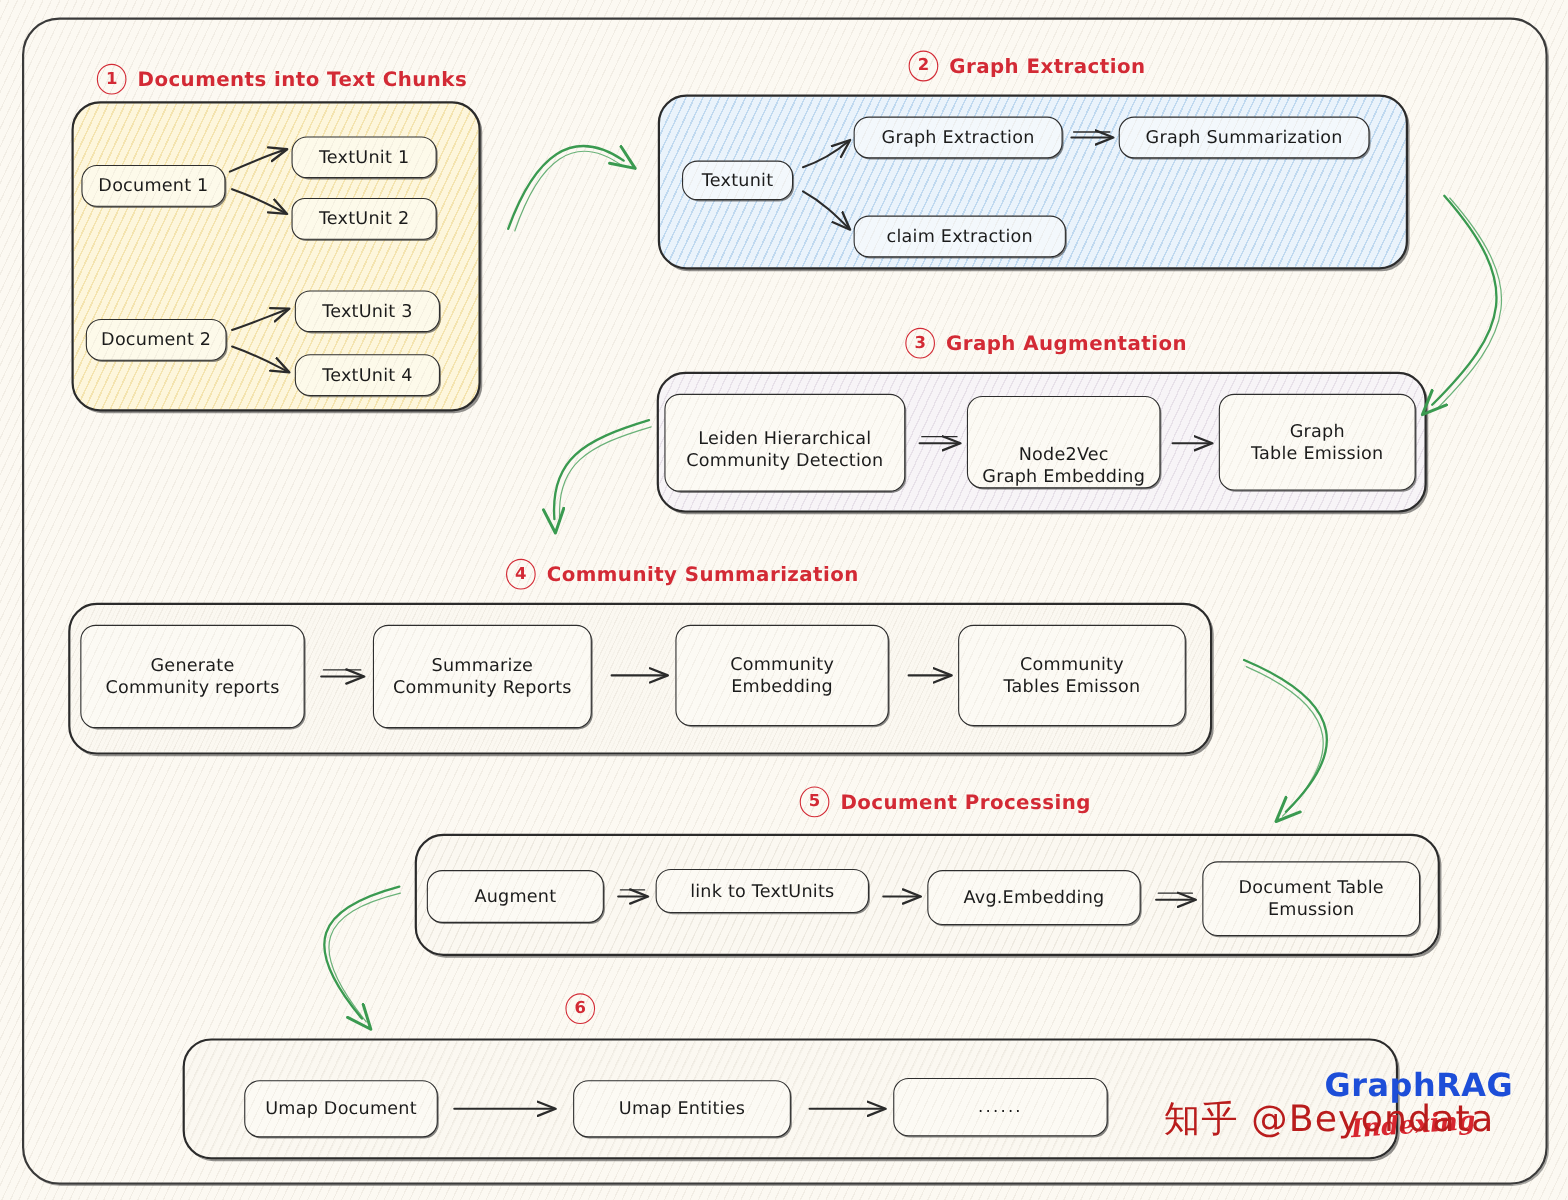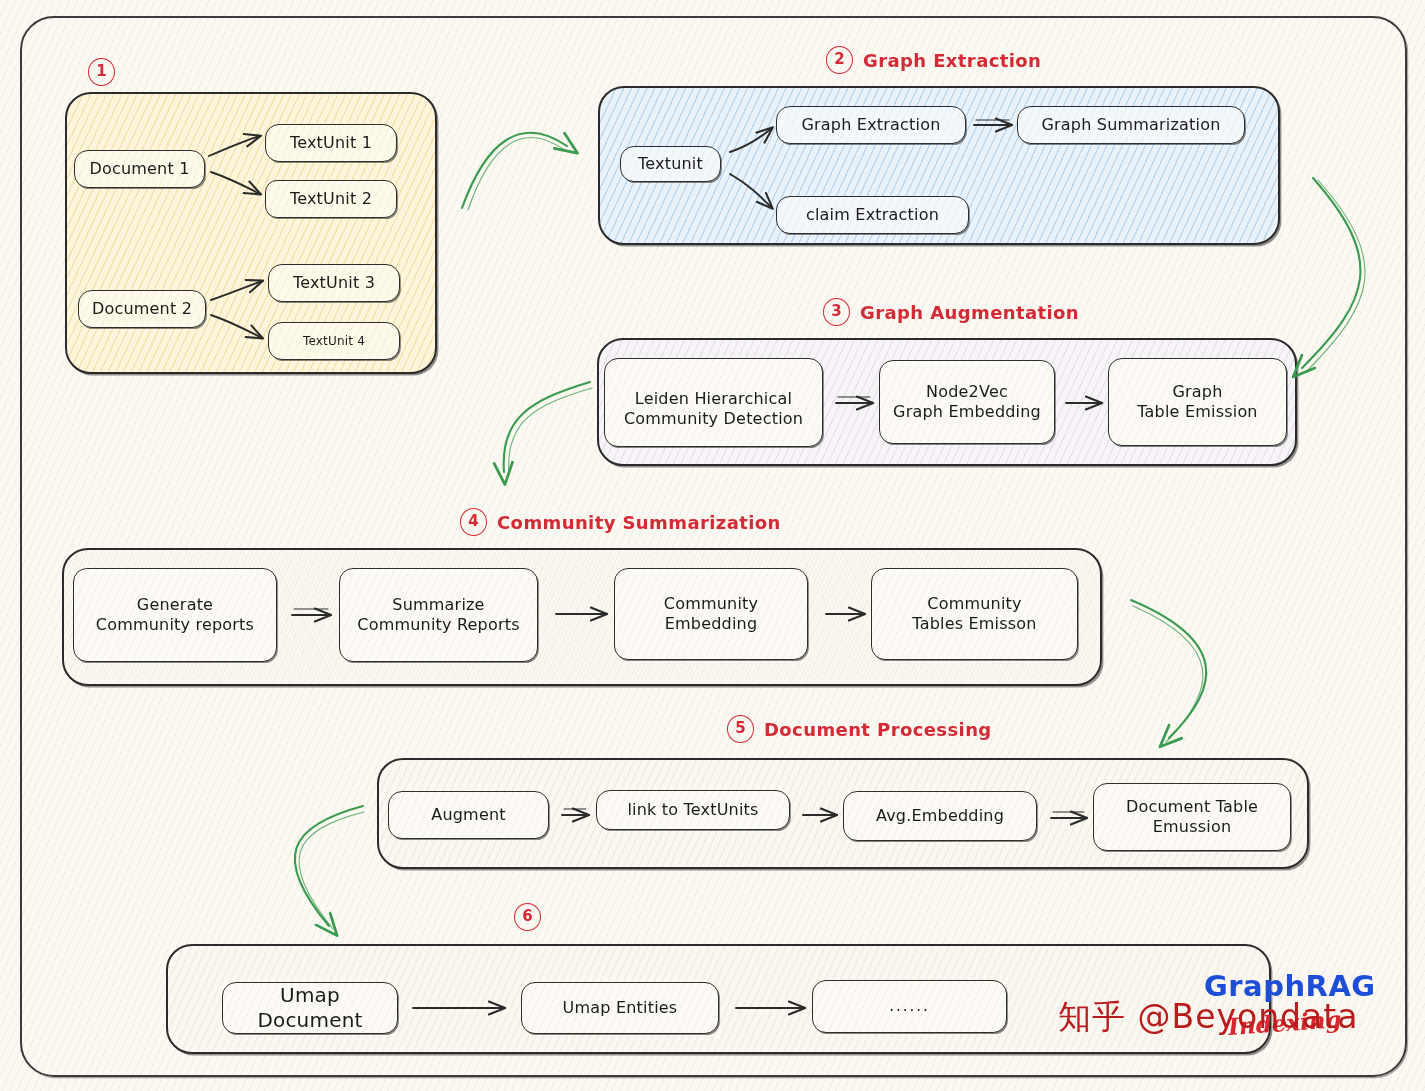--- a/index.html
+++ b/index.html
@@ -127,39 +127,40 @@
   }
 </style>
 </head>
 <body>
 
 <div id="page"></div>
 <div id="frame"></div>
 
 <div class="step-head" style="left:88px;top:58px;">
   <span class="step-num">1</span>
+  <span class="step-title">Documents into Text Chunks</span>
 </div>
 <div class="panel yellow" style="left:65px;top:92px;width:372px;height:282px;"></div>
 
 <div class="sk node onyellow" style="left:74px;top:150px;width:131px;height:38px;font-size:16px;">
   <span class="lbl">Document 1</span>
 </div>
 <div class="sk node onyellow" style="left:78px;top:290px;width:128px;height:38px;font-size:16px;">
   <span class="lbl">Document 2</span>
 </div>
 <div class="sk node onyellow" style="left:265px;top:124px;width:132px;height:38px;font-size:16px;">
   <span class="lbl">TextUnit 1</span>
 </div>
 <div class="sk node onyellow" style="left:265px;top:180px;width:132px;height:38px;font-size:16px;border-radius:12px;">
   <span class="lbl">TextUnit 2</span>
 </div>
 <div class="sk node onyellow" style="left:268px;top:264px;width:132px;height:38px;font-size:16px;">
   <span class="lbl">TextUnit 3</span>
 </div>
-<div class="sk node onyellow" style="left:268px;top:322px;width:132px;height:38px;font-size:12px;">
+<div class="sk node onyellow" style="left:268px;top:322px;width:132px;height:38px;font-size:16px;">
   <span class="lbl">TextUnit 4</span>
 </div>
 
 <div class="step-head" style="left:826px;top:46px;">
   <span class="step-num">2</span>
   <span class="step-title">Graph Extraction</span>
 </div>
 <div class="panel blue" style="left:598px;top:86px;width:682px;height:159px;"></div>
 
 <div class="sk node onblue" style="left:620px;top:146px;width:101px;height:36px;font-size:16px;">
@@ -178,21 +179,21 @@
 <div class="step-head" style="left:823px;top:298px;">
   <span class="step-num">3</span>
   <span class="step-title">Graph Augmentation</span>
 </div>
 <div class="panel violet" style="left:597px;top:338px;width:700px;height:128px;"></div>
 
 <div class="sk node" style="left:604px;top:358px;width:219px;height:89px;font-size:16px;">
   <span class="lbl" style="white-space:pre-line;margin-top:12px;">Leiden Hierarchical
 Community Detection</span>
 </div>
-<div class="sk node" style="left:879px;top:360px;width:176px;height:84px;font-size:16px;">
+<div class="sk node" style="left:879px;top:360px;width:176px;height:84px;font-size:16px;align-items:flex-end;">
   <span class="lbl" style="white-space:pre-line;">Node2Vec
 Graph Embedding</span>
 </div>
 <div class="sk node" style="left:1108px;top:358px;width:179px;height:88px;font-size:16px;">
   <span class="lbl" style="white-space:pre-line;">Graph
 Table Emission</span>
 </div>
 
 <div class="step-head" style="left:460px;top:508px;">
   <span class="step-num">4</span>
@@ -235,21 +236,21 @@
 <div class="sk node" style="left:1093px;top:783px;width:198px;height:68px;font-size:16px;">
   <span class="lbl" style="white-space:pre-line;">Document Table
 Emussion</span>
 </div>
 
 <div class="step-head" style="left:514px;top:903px;">
   <span class="step-num">6</span>
 </div>
 <div class="panel plain" style="left:166px;top:944px;width:1105px;height:110px;"></div>
 
-<div class="sk node" style="left:222px;top:982px;width:176px;height:52px;font-size:20px;">
+<div class="sk node" style="left:222px;top:982px;width:176px;height:52px;font-size:16px;">
   <span class="lbl">Umap Document</span>
 </div>
 <div class="sk node" style="left:521px;top:982px;width:198px;height:52px;font-size:16px;">
   <span class="lbl">Umap Entities</span>
 </div>
 <div class="sk node" style="left:812px;top:980px;width:195px;height:53px;font-size:15px;letter-spacing:2px;">
   <span class="lbl">......</span>
 </div>
 
 <svg class="ov" viewBox="0 0 1425 1091">

